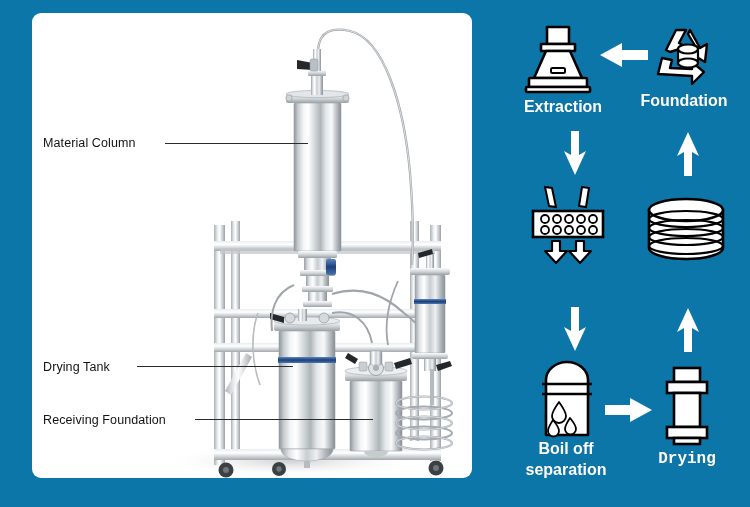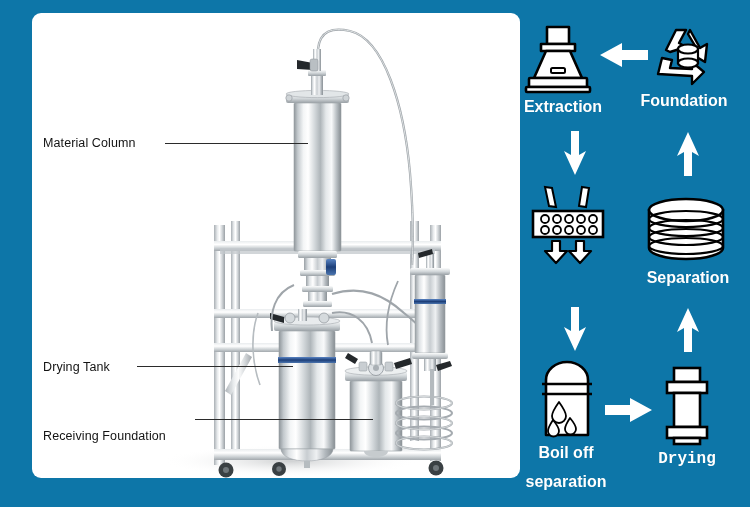--- a/index.html
+++ b/index.html
@@ -8,21 +8,21 @@
     background:#0d76a8;
     font-family:"Liberation Sans", sans-serif;
     overflow:hidden;
     position:relative;
   }
   #root{position:absolute;inset:0;}
 
   
   .photo-card{
     position:absolute;left:32px;top:13px;width:440px;height:465px;
-    background:#ffffff;border-radius:9px;overflow:hidden;padding-left:48px;
+    background:#ffffff;border-radius:9px;overflow:hidden;
   }
 
   .callout-label{
     position:absolute;
     color:#131313;
     font-size:12.5px;
     letter-spacing:.1px;
     white-space:nowrap;
     line-height:1;
   }
@@ -34,21 +34,21 @@
   .photo{position:absolute;left:0;top:0;width:440px;height:465px;}
 
   
   .flow{position:absolute;left:480px;top:0;width:270px;height:507px;}
   .step-label{
     position:absolute;
     color:#ffffff;font-weight:bold;font-size:16px;
     text-align:center;white-space:nowrap;line-height:19px;
     text-shadow:0 0 1px rgba(0,0,0,.12);
   }
-  .step-label.two-line{white-space:normal;line-height:29px;}
+  .step-label.two-line{white-space:normal;line-height:21px;}
   .icon-wrap{position:absolute;}
   svg{display:block;overflow:visible;}
 </style>
 </head>
 <body style="background: rgb(13, 118, 168);">
 
 <div id="root">
 
   <div class="photo-card">
 
@@ -219,21 +219,21 @@
         <path d="M226 300 C218 322 220 350 228 372" fill="none" stroke="#b6bcc0" stroke-width="1.6"></path>
       </svg>
     </div>
 
     <div class="callout-label" style="left:11px;top:124px;">Material Column</div>
     <div class="leader" style="left:133px;top:130px;width:143px;"></div>
 
     <div class="callout-label" style="left:11px;top:348px;">Drying Tank</div>
     <div class="leader" style="left:105px;top:353px;width:156px;"></div>
 
-    <div class="callout-label" style="left:11px;top:417px;text-align:right;">Receiving Foundation</div>
+    <div class="callout-label" style="left:11px;top:401px;text-align:right;">Receiving Foundation</div>
     <div class="leader" style="left:163px;top:406px;width:178px;"></div>
   </div>
 
   <div class="flow">
 
     <div class="icon-wrap" style="left:40px;top:24px;">
       <svg width="76" height="72" viewBox="0 0 76 72">
         <g fill="#ffffff" stroke="#000000" stroke-width="2.6" stroke-linejoin="round">
           <rect x="27" y="3" width="22" height="17"></rect>
           <path d="M21 20 h34 v7 h-34 z"></path>
@@ -319,21 +319,20 @@
           <ellipse cx="43" cy="12" rx="37" ry="11"></ellipse>
         </g>
         <g fill="none" stroke="#000000" stroke-width="2.2">
           <ellipse cx="43" cy="21" rx="37" ry="8"></ellipse>
           <ellipse cx="43" cy="30" rx="37" ry="8"></ellipse>
           <ellipse cx="43" cy="39" rx="37" ry="8"></ellipse>
           <ellipse cx="43" cy="48" rx="37" ry="8"></ellipse>
         </g>
       </svg>
     </div>
-    <div class="step-label" style="left:148px;top:268px;width:120px;">Separation</div>
 
     <div class="icon-wrap" style="left:82px;top:305px;">
       <svg width="26" height="48" viewBox="0 0 26 48">
         <path d="M13 46 L2 22 L9 26 L9 2 L17 2 L17 26 L24 22 Z" fill="#ffffff"></path>
       </svg>
     </div>
     <div class="icon-wrap" style="left:195px;top:307px;">
       <svg width="26" height="46" viewBox="0 0 26 46">
         <path d="M13 1 L24 25 L17 21 L17 45 L9 45 L9 21 L2 25 Z" fill="#ffffff"></path>
       </svg>

